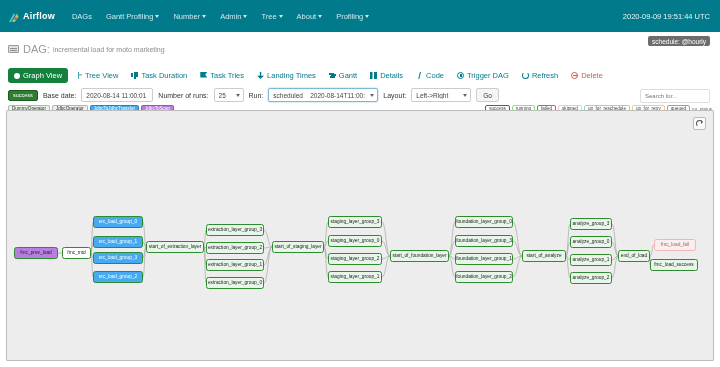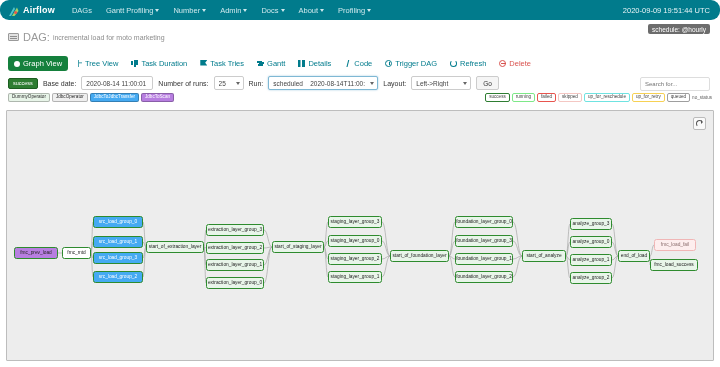--- a/index.html
+++ b/index.html
@@ -8,24 +8,23 @@
     margin: 0; padding: 0;
     width: 720px; height: 367px;
     background: #fff;
     font-family: "Liberation Sans", sans-serif;
     overflow: hidden;
   }
   #app { width: 720px; height: 367px; position: relative; background: #fff; }
 
   
   .navbar {
-    height: 20px; background: #017b8c;
+    height: 32px; background: #017b8c;
     display: flex; align-items: center; padding: 0 8px;
     position: relative;
-    border-radius: 9px;
   }
   .brand { display: flex; align-items: center; gap: 3px; margin-right: 10px; }
   .brand-logo { width: 12px; height: 12px; position: relative; }
   .brand-text { color: #fff; font-size: 9px; font-weight: bold; letter-spacing: .2px; }
   .nav-item {
     color: #cfe9ed; font-size: 7.5px; padding: 0 7px;
     white-space: nowrap; cursor: pointer; display: flex; align-items: center; gap: 2px;
   }
   .caret {
     width: 0; height: 0; border-left: 2.5px solid transparent;
@@ -216,21 +215,21 @@
         </div>
         <div class="nav-item">
           <span>Number</span>
           <span class="caret"></span>
         </div>
         <div class="nav-item">
           <span>Admin</span>
           <span class="caret"></span>
         </div>
         <div class="nav-item">
-          <span>Docs</span>
+          <span>Tree</span>
           <span class="caret"></span>
         </div>
         <div class="nav-item">
           <span>About</span>
           <span class="caret"></span>
         </div>
         <div class="nav-item">
           <span>Profiling</span>
           <span class="caret"></span>
         </div>
@@ -254,20 +253,24 @@
         <span class="tb-ico ico-tree"></span>
         <span>Tree View</span>
       </div>
       <div class="tb-btn">
         <span class="tb-ico ico-bars"></span>
         <span>Task Duration</span>
       </div>
       <div class="tb-btn">
         <span class="tb-ico ico-flag"></span>
         <span>Task Tries</span>
+      </div>
+      <div class="tb-btn">
+        <span class="tb-ico ico-down"></span>
+        <span>Landing Times</span>
       </div>
       <div class="tb-btn">
         <span class="tb-ico ico-gantt"></span>
         <span>Gantt</span>
       </div>
       <div class="tb-btn">
         <span class="tb-ico ico-list"></span>
         <span>Details</span>
       </div>
       <div class="tb-btn">

